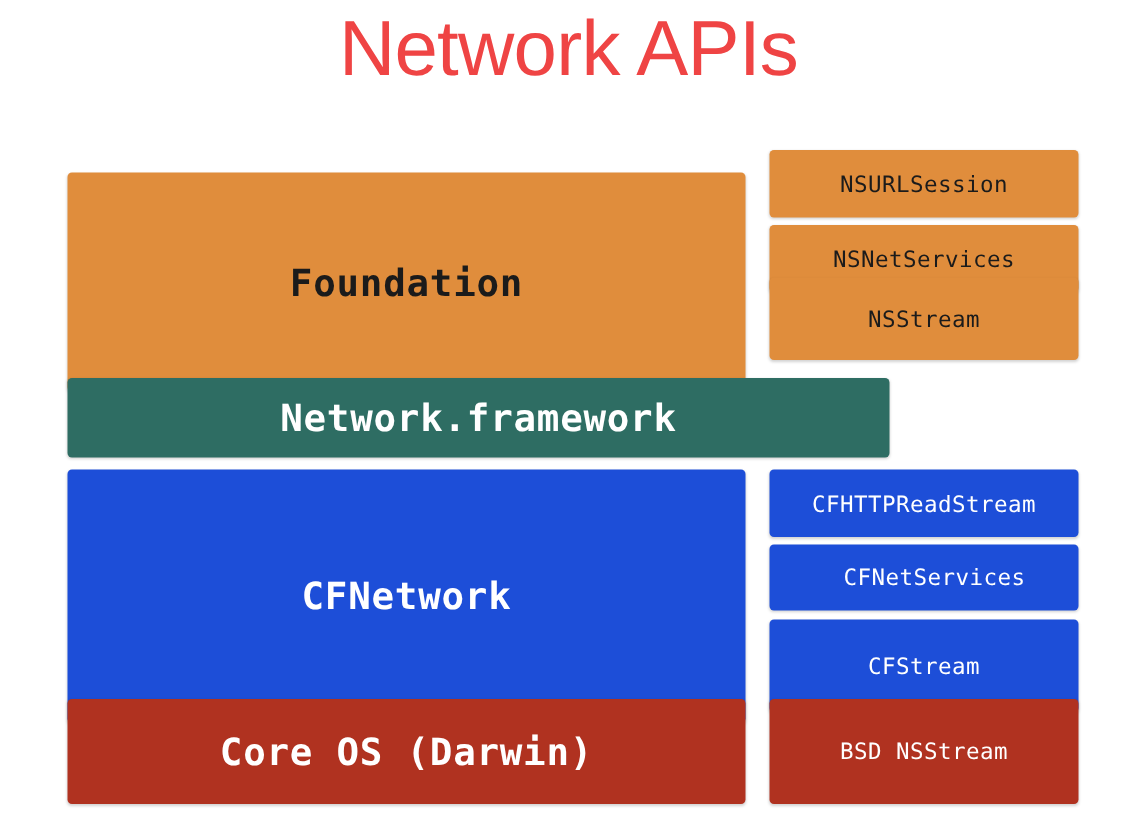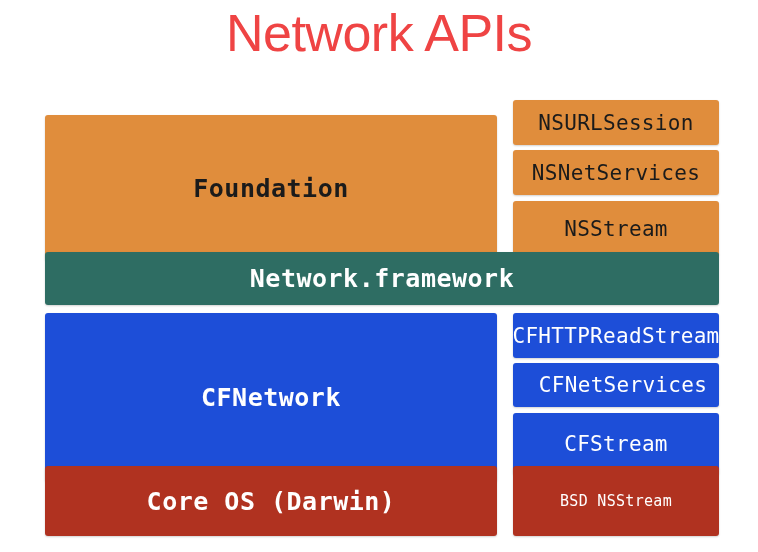--- a/index.html
+++ b/index.html
@@ -65,48 +65,48 @@
     left: 0;
     width: 452px;
     font-size: 25px;
     font-weight: 700;
     letter-spacing: 0.5px;
   }
 
   
   .block.band {
     left: 0;
-    width: 674px;
+    width: 548px;
     font-size: 25px;
     font-weight: 700;
     letter-spacing: 0.5px;
   }
 
   
   .block.chip {
     left: 468px;
     width: 206px;
-    font-size: 21px;
+    font-size: 15px;
     font-weight: 400;
     letter-spacing: 0.3px;
   }
 
   
   .theme-foundation { background: #e08d3c; color: #1b1b1b; }
   .theme-network    { background: #2e6d63; color: #ffffff; }
   .theme-cfnetwork  { background: #1d4ed8; color: #ffffff; }
   .theme-coreos     { background: #b03220; color: #ffffff; }
 
   
   
   #row-foundation { top: 0; height: 146px; }
   #block-foundation { top: 16px; height: 146px; }
   #chip-nsurlsession  { top: 1px;  height: 45px; }
   #chip-nsnetservices { top: 51px; height: 45px; }
-  #chip-nsstream      { top: 102px; height: 55px; }
+  #chip-nsstream      { top: 86px; height: 55px; }
 
   
   #row-network { top: 153px; height: 53px; }
   #block-network { top: 0; height: 53px; }
 
   
   #row-cfnetwork { top: 214px; height: 145px; }
   #block-cfnetwork { top: 0; height: 169px; }
   #chip-cfhttpreadstream { top: 0px;   height: 45px; }
   #chip-cfnetservices    { top: 50px;  height: 44px; padding-left: 14px; }

